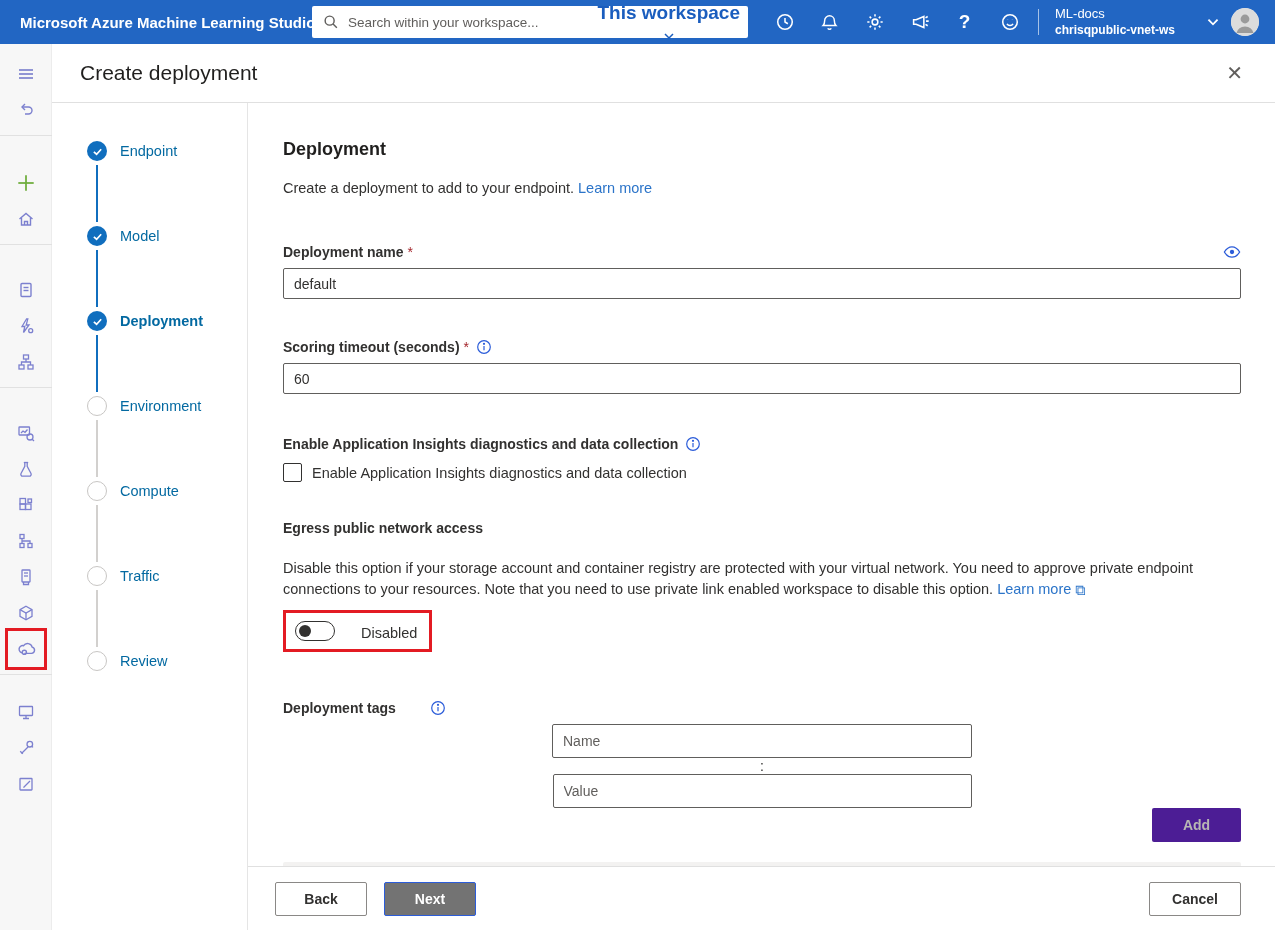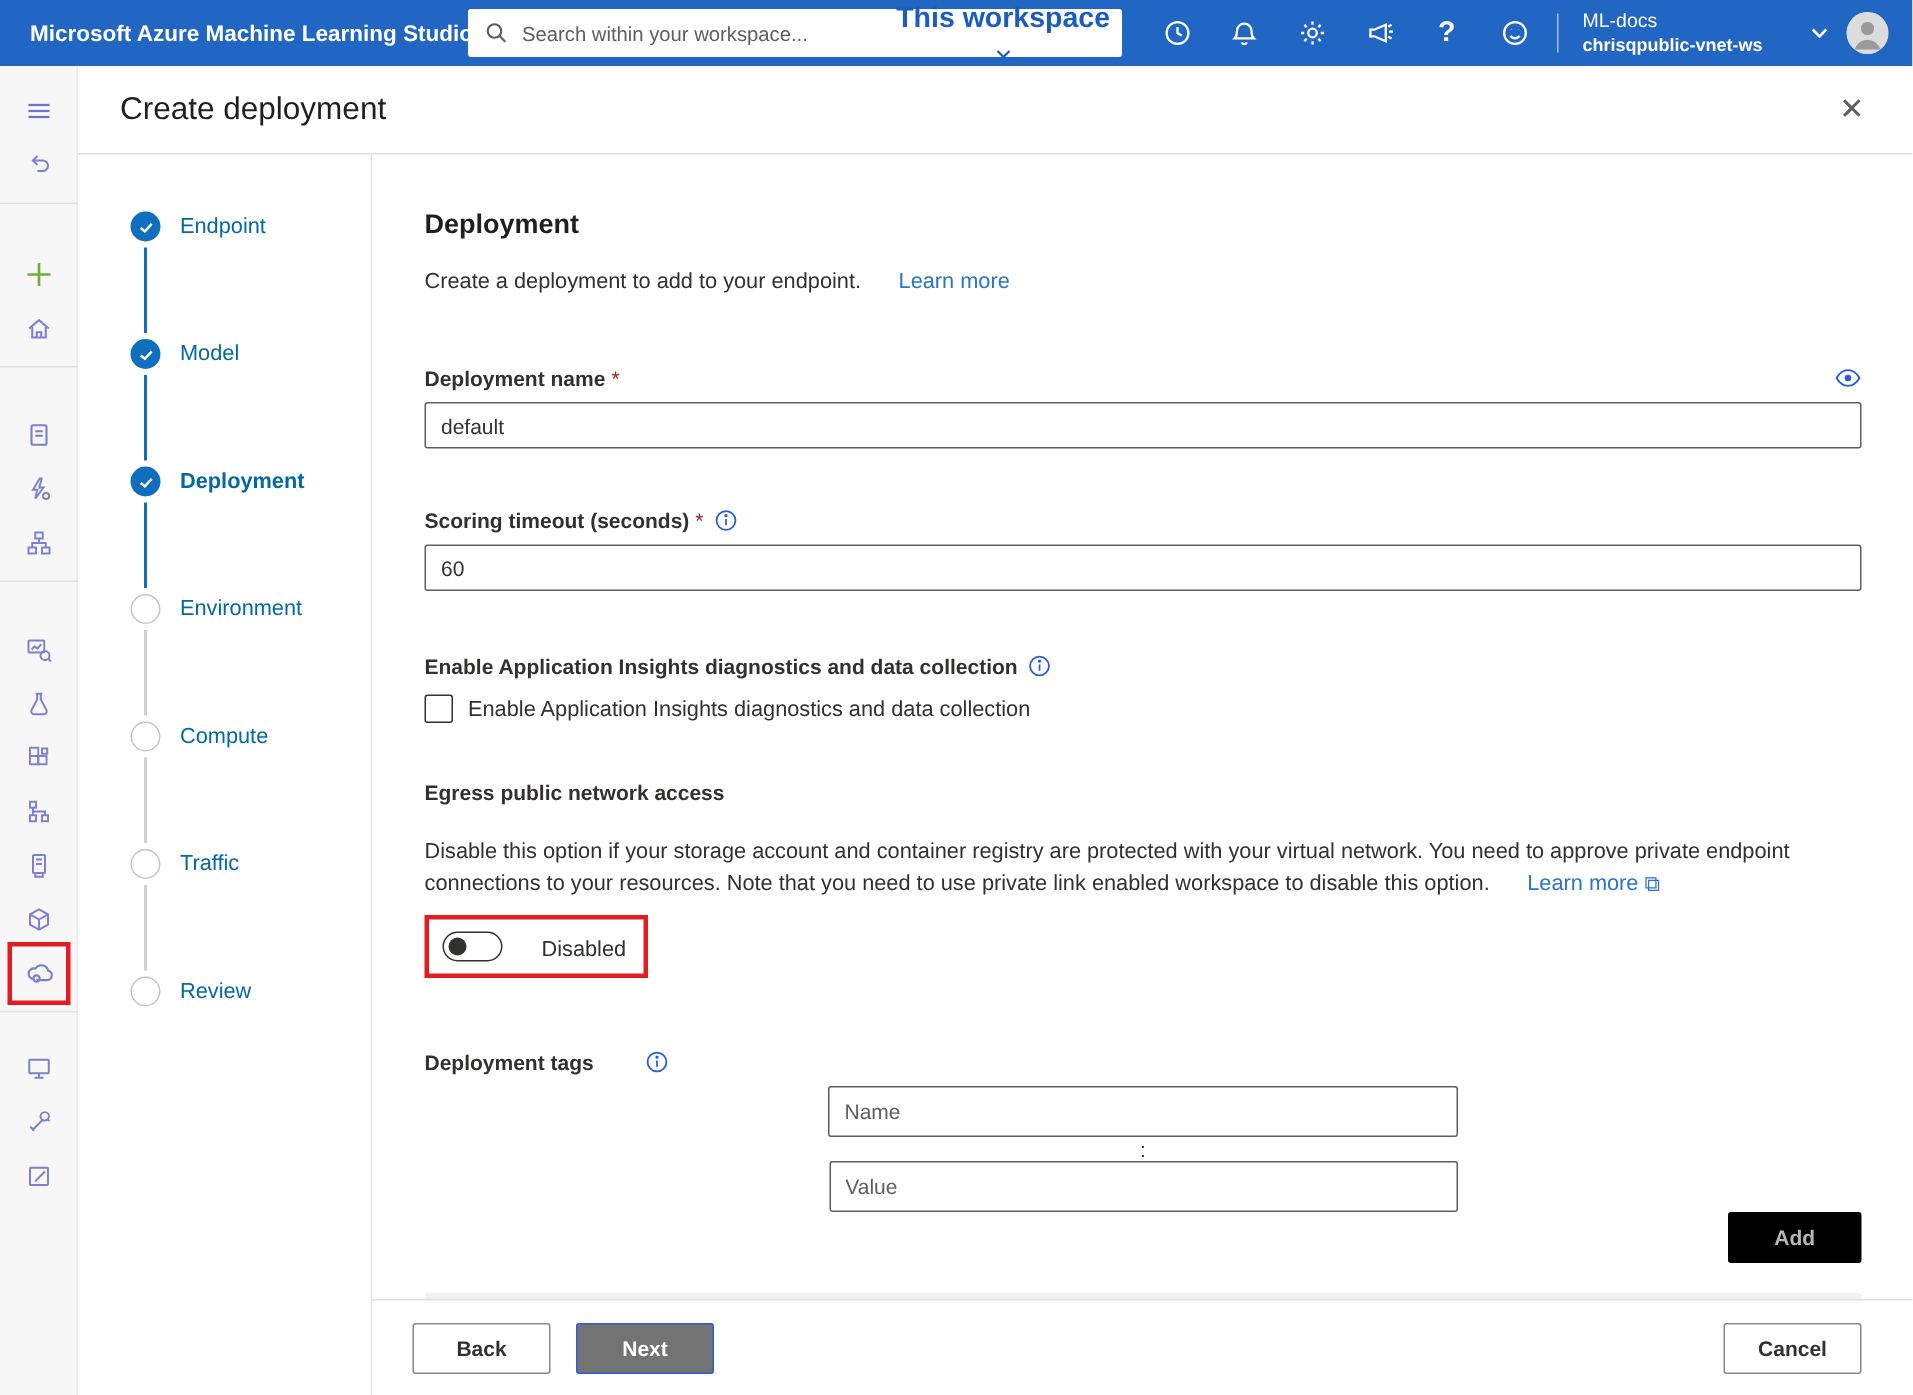--- a/index.html
+++ b/index.html
@@ -58,21 +58,21 @@
   .step-label.current { font-weight:bold; }
   .connector { width:2px; height:57px; margin-left:44px; }
   .connector.blue { background:#106ebe; }
   .connector.gray { background:#d2d0ce; }
 
   
   .main-col { flex:1; display:flex; flex-direction:column; min-width:0; }
   .form { flex:1; padding:0 34px 0 35px; overflow:hidden; }
   .form h2 { margin-top:36px; font-size:18px; font-weight:bold; color:#201f1e; }
   .intro { margin-top:20px; font-size:14.5px; color:#323130; }
-  a.link { color:#2b74c9; text-decoration:none; cursor:pointer;margin-left:21px; }
+  a.link { color:#2b74c9; text-decoration:none; cursor:pointer; }
   .field-label-row { margin-top:48px; display:flex; align-items:center; font-size:14px; font-weight:bold; }
   .req { color:#a4262c; margin-left:4px; font-weight:normal; }
   .label-gap { margin-top:40px; }
   .label-gap2 { margin-top:42px; }
   .text-input { margin-top:8px; width:100%; height:31px; border:1px solid #605e5c;
     border-radius:2px; font-size:14px; padding:0 10px; color:#323130; outline:none;
     font-family:"Liberation Sans", sans-serif; }
   .eye-right { margin-left:auto; cursor:pointer; display:flex; }
   .info-icon { margin-left:7px; display:inline-flex; cursor:pointer; }
   .checkbox-row { margin-top:11px; display:flex; align-items:center; gap:10px; }
@@ -87,21 +87,21 @@
     position:relative; background:#fff; cursor:pointer; }
   .toggle .knob { position:absolute; top:3px; left:3px; width:12px; height:12px;
     border-radius:50%; background:#323130; }
   .toggle-label { font-size:14.5px; }
   .tags-row { margin-top:8px; display:flex; align-items:center;flex-direction:column; }
   .tag-input { height:34px; border:1px solid #605e5c; border-radius:2px; font-size:14px;
     padding:0 10px; color:#323130; outline:none; font-family:"Liberation Sans", sans-serif; }
   .tag-input::placeholder, .text-input::placeholder, .searchbox input::placeholder { color:#605e5c; }
   .tag-name { width:420px; } .tag-value { width:419px; }
   .tag-colon { margin:0 8px; color:#323130; font-size:14px; }
-  .add-btn { margin-left:auto; width:89px; height:34px; background:#000000; color:#b8b6b4;
+  .add-btn { margin-left:auto; width:89px; height:34px; background:#4c1d95; color:#b8b6b4;
     border:none; border-radius:2px; font-size:14px; font-weight:bold;
     font-family:"Liberation Sans", sans-serif; cursor:default; }
   .no-tags { margin-top:20px; height:36px; background:#f3f2f1; border-radius:2px;
     display:flex; align-items:center; gap:10px; padding:0 12px; font-size:13.5px; color:#323130; }
 
   
   .footer { height:64px; border-top:1px solid #e0e0e0; display:flex; align-items:center;
     padding:0 34px 0 27px; gap:17px; }
   .btn { height:34px; min-width:92px; border-radius:2px; font-size:14px; font-weight:bold;
     font-family:"Liberation Sans", sans-serif; cursor:pointer; }

